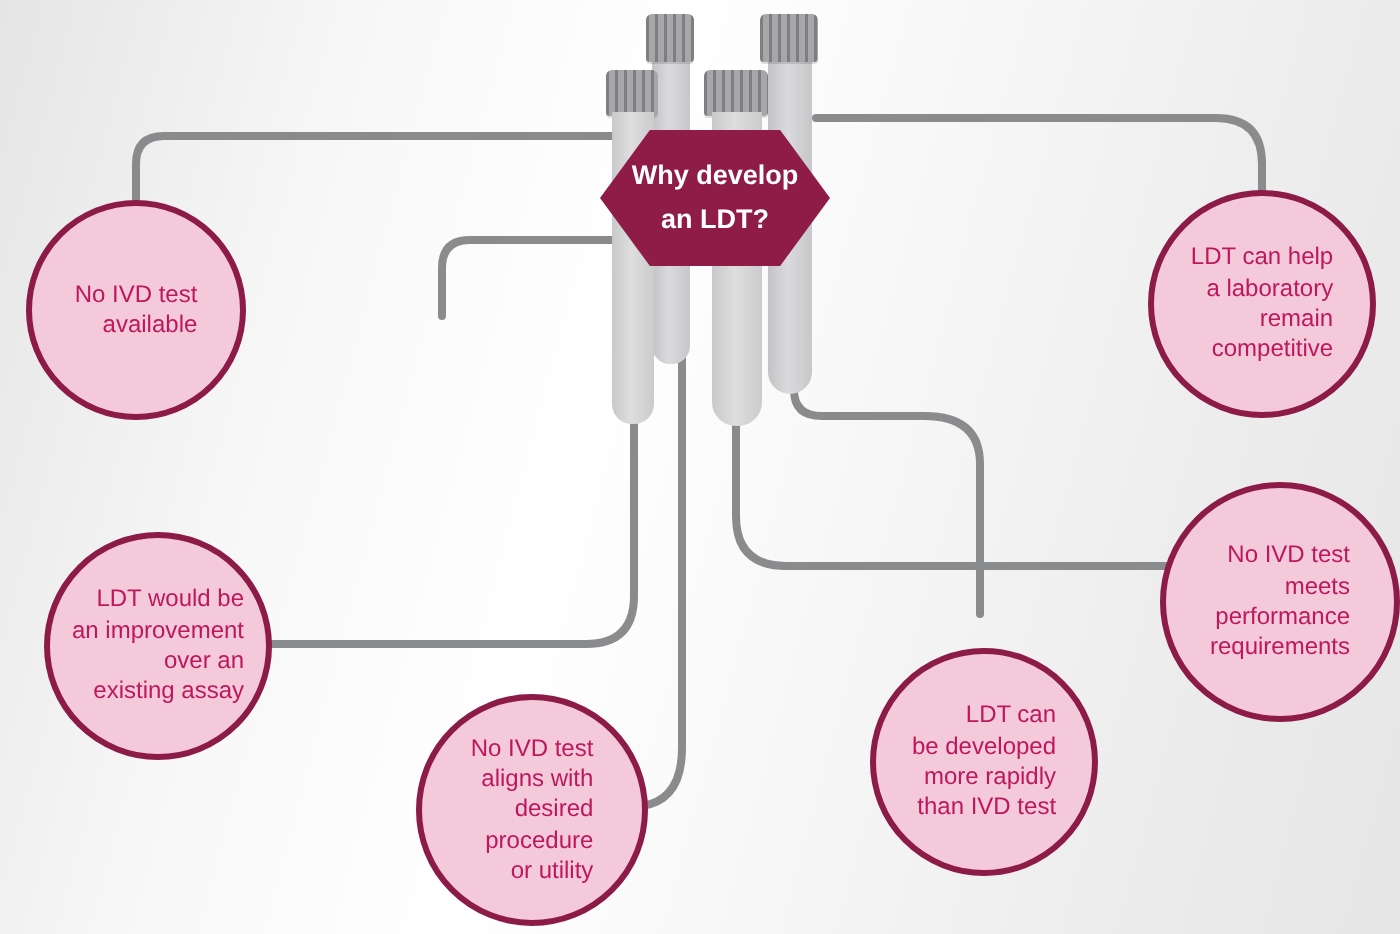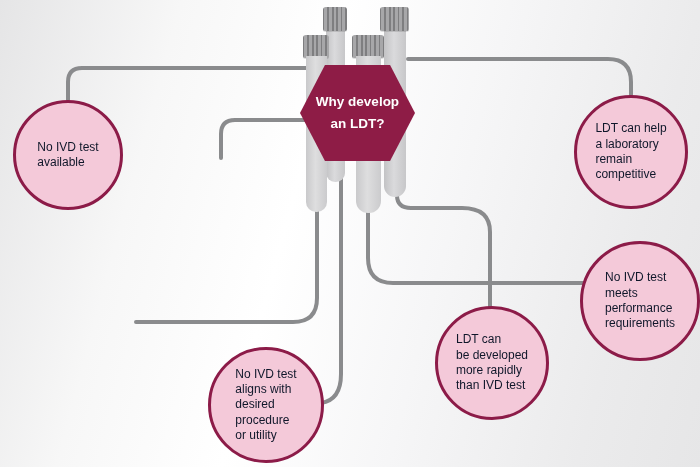--- a/index.html
+++ b/index.html
@@ -22,45 +22,45 @@
     box-shadow:0 1px 0 rgba(0,0,0,0.12);
   }
   .tube-body{
     position:absolute;z-index:2;
     background:linear-gradient(90deg,#c3c3c5,#dadadc 45%,#c7c7c9);
   }
   .tube-body.front{z-index:3;background:linear-gradient(90deg,#c9c9cb,#dededf 45%,#cbcbcd);}
 
   
   .hexagon{
-    position:absolute;left:300px;top:65px;width:115px;height:96px;z-index:4;
+    position:absolute;left:300px;top:65px;width:115px;height:68px;z-index:4;
     background:#8e1c46;
     clip-path:polygon(0% 50%,21.7% 0%,78.3% 0%,100% 50%,78.3% 100%,21.7% 100%);
     display:flex;align-items:center;justify-content:center;text-align:center;
     color:#ffffff;font-weight:bold;font-size:13.5px;line-height:1.6;
     white-space:pre-line;
   }
 
   
   .reason{
     position:absolute;z-index:3;
     border-radius:50%;
     background:#f4c9d9;
     border:3px solid #8c1b48;
     box-sizing:border-box;
     display:flex;align-items:center;justify-content:center;
-    text-align:left;color:#0f172a;
+    text-align:right;color:#be185d;
     font-size:12px;line-height:1.28;
     white-space:pre-line;
   }
   .r1{left:13px;top:100px;width:110px;height:110px;}
   .r2{left:164px;top:158px;width:114px;height:114px;}
   .r3{left:22px;top:266px;width:114px;height:114px;}
   .r4{left:208px;top:347px;width:116px;height:116px;}
-  .r5{left:435px;top:306px;width:114px;height:114px;}
+  .r5{left:435px;top:324px;width:114px;height:114px;}
   .r6{left:580px;top:241px;width:120px;height:120px;}
   .r7{left:574px;top:95px;width:114px;height:114px;}
 </style>
 </head>
 <body>
 
 <div class="canvas">
 
   <svg class="connector-layer" width="700" height="467" viewBox="0 0 700 467">
     <path class="connector" d="M68,100 V82 Q68,68 82,68 H307"></path>
@@ -88,20 +88,24 @@
   <div>
     <div class="tube-cap" style="left:352px;top:35px;width:32px;height:23px;z-index:3;"></div>
     <div class="tube-body front" style="left:356px;top:56px;width:25px;height:157px;border-radius:0 0 12px 12px;"></div>
   </div>
 
   <div class="hexagon">Why develop
 an LDT?</div>
 
   <div class="reason r1">No IVD test
 available</div>
+  <div class="reason r3">LDT would be
+an improvement
+over an
+existing assay</div>
   <div class="reason r4">No IVD test
 aligns with
 desired
 procedure
 or utility</div>
   <div class="reason r5">LDT can
 be developed
 more rapidly
 than IVD test</div>
   <div class="reason r6">No IVD test

